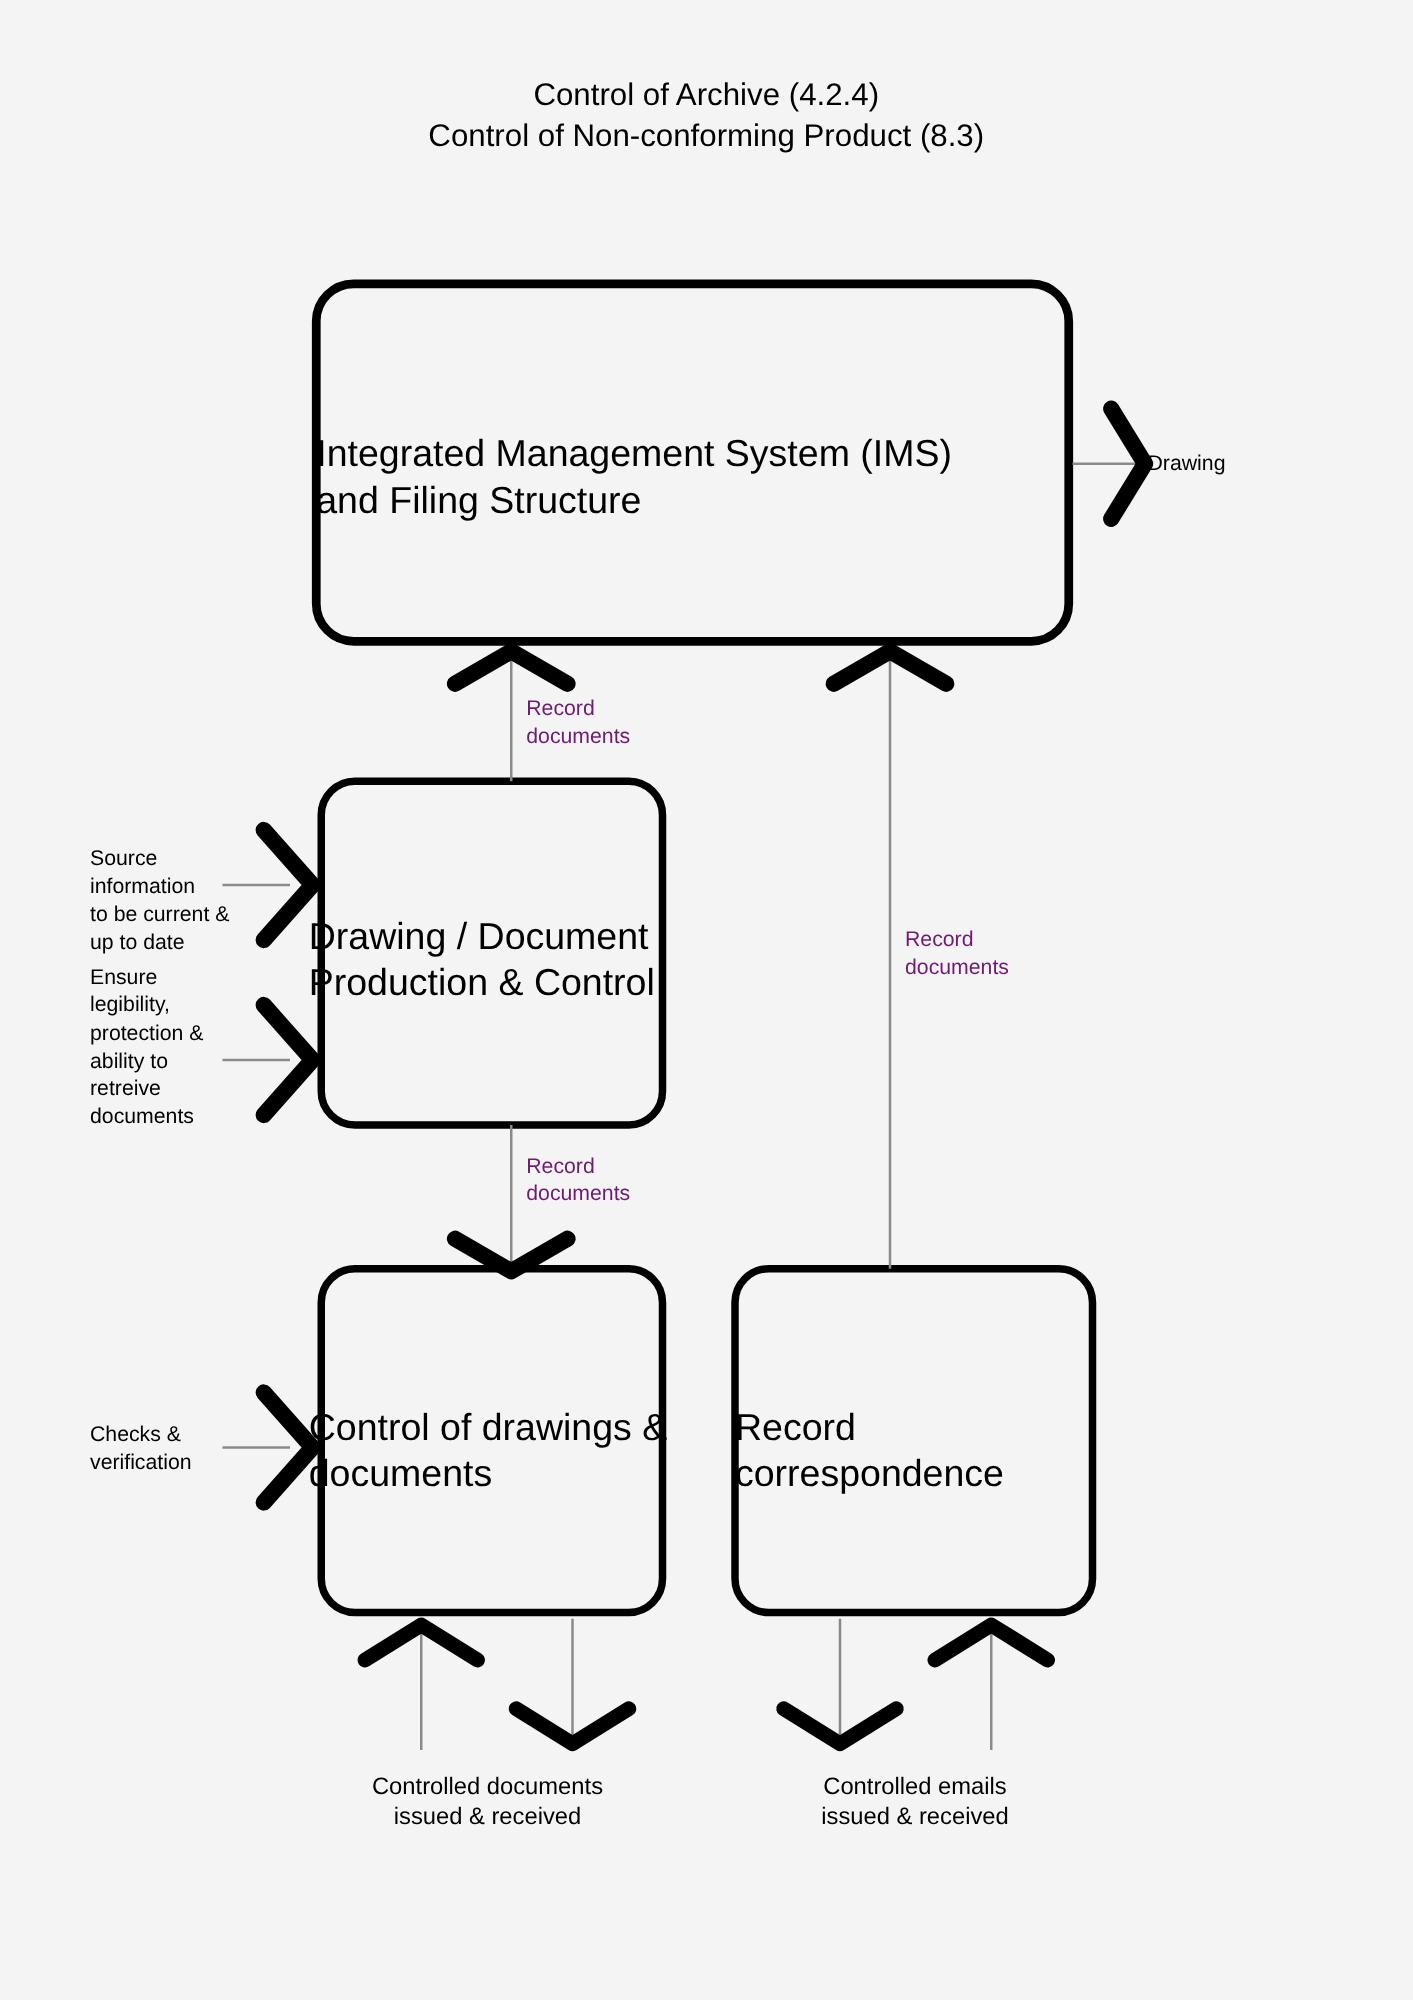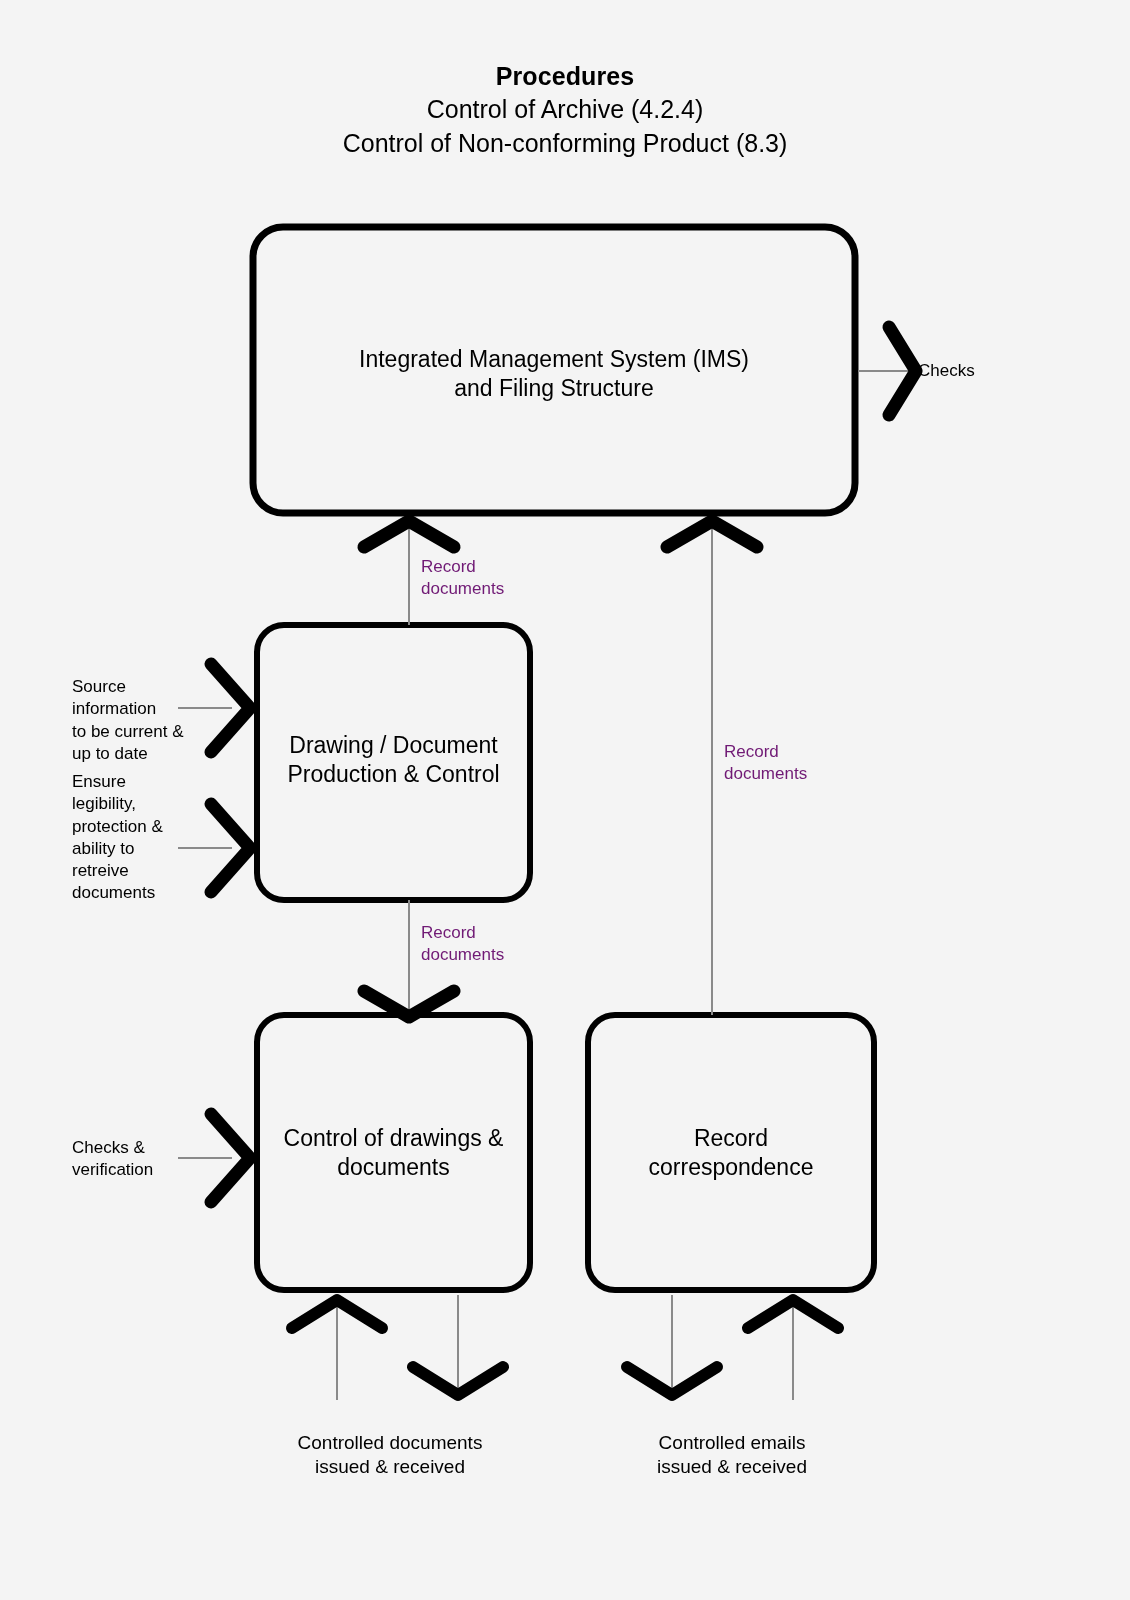--- a/index.html
+++ b/index.html
@@ -38,22 +38,22 @@
     font-size: 25px;
     font-weight: bold;
     letter-spacing: 0.1px;
   }
   .heading-line {
     font-size: 25px;
     font-weight: normal;
   }
   .node-label {
     position: absolute;
-    text-align: center;
-    font-size: 23px;
+    text-align: left;
+    font-size: 30px;
     line-height: 1.24;
     white-space: pre-line;
     color: #000;
   }
   .edge-label {
     position: absolute;
     font-size: 17px;
     line-height: 1.3;
     white-space: pre-line;
     color: #701a75;
@@ -65,21 +65,20 @@
     white-space: pre-line;
     color: #000;
   }
   .caption-label {
     position: absolute;
     text-align: center;
     font-size: 19px;
     line-height: 1.28;
     white-space: pre-line;
     color: #000;
-    margin-top: 13px;
   }
   .box-shape {
     fill: #f4f4f4;
     stroke: #000;
   }
   .thin-line {
     stroke: #8a8a8a;
     stroke-width: 2;
     fill: none;
   }
@@ -97,21 +96,20 @@
     stroke-linejoin: round;
     fill: none;
   }
 </style>
 </head>
 <body>
 
 <div id="diagram-root">
 
   <div class="heading-block">
-    <div class="heading-title">Procedures</div>
     <div class="heading-line">Control of Archive (4.2.4)</div>
     <div class="heading-line">Control of Non-conforming Product (8.3)</div>
   </div>
 
   <svg class="layer" viewBox="0 0 1130 1600">
 
     <rect class="box-shape" x="253" y="227" width="602" height="286" rx="30" ry="30" stroke-width="7"></rect>
 
     <rect class="box-shape" x="257" y="625" width="273" height="275" rx="27" ry="27" stroke-width="6"></rect>
 
@@ -182,21 +180,21 @@
   <div class="io-label" style="left:72px; top:771px; width:152px;">Ensure
 legibility,
 protection &amp;
 ability to
 retreive
 documents</div>
 
   <div class="io-label" style="left:72px; top:1137px; width:152px;">Checks &amp;
 verification</div>
 
-  <div class="io-label" style="left:918px; top:360px;">Checks</div>
+  <div class="io-label" style="left:918px; top:360px;">Drawing</div>
 
   <div class="caption-label" style="left:248px; top:1418px; width:284px;">Controlled documents
 issued &amp; received</div>
 
   <div class="caption-label" style="left:590px; top:1418px; width:284px;">Controlled emails
 issued &amp; received</div>
 
 </div>
 
 </body></html>

